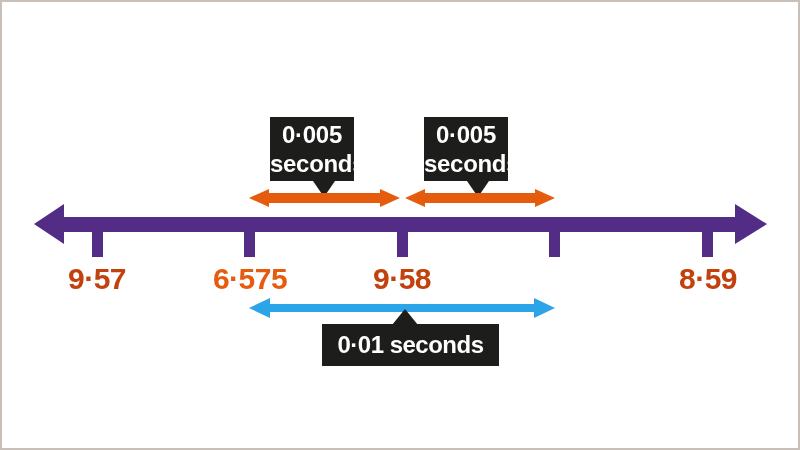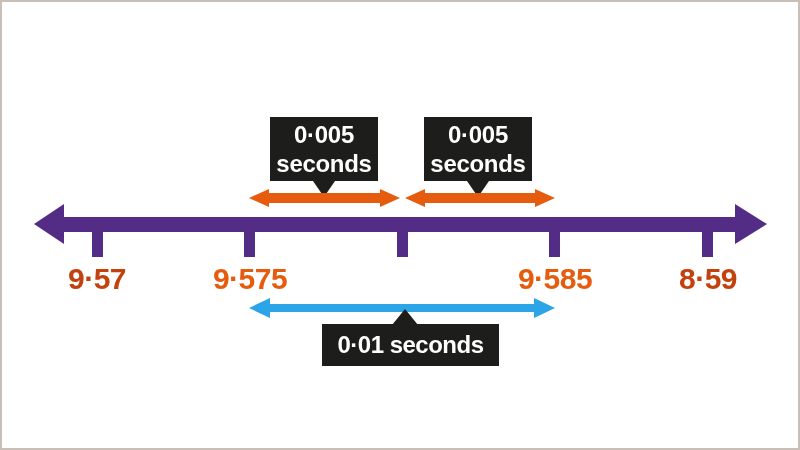--- a/index.html
+++ b/index.html
@@ -35,21 +35,21 @@
   
   .ba-shaft { position: absolute; left: 266px; top: 302px; width: 268px; height: 8px; background: #2ba4e8; }
   .ba-head { position: absolute; top: 296px; width: 0; height: 0; border-top: 10px solid transparent; border-bottom: 10px solid transparent; }
   .ba-head.left  { left: 247px; border-right: 21px solid #2ba4e8; }
   .ba-head.right { left: 532px; border-left: 21px solid #2ba4e8; }
   
   .callout {
     position: absolute; background: #1d1d1b; color: #ffffff; text-align: center;
     font-weight: bold;
   }
-  .callout.top { top: 115px; width: 108px; height: 64px; font-size: 24px; line-height: 29px; padding-top: 3px; letter-spacing: -0.3px; }
+  .callout.top { top: 115px; width: 84px; height: 64px; font-size: 24px; line-height: 29px; padding-top: 3px; letter-spacing: -0.3px; }
   .callout.bottom { left: 320px; top: 322px; width: 177px; height: 42px; font-size: 24px; line-height: 42px; letter-spacing: -0.5px; white-space: nowrap; }
   .pointer-down {
     position: absolute; top: 179px; width: 0; height: 0;
     border-left: 11px solid transparent; border-right: 11px solid transparent;
     border-top: 16px solid #1d1d1b;
   }
   .pointer-up {
     position: absolute; left: 390px; top: 307px; width: 0; height: 0;
     border-left: 13px solid transparent; border-right: 13px solid transparent;
     border-bottom: 16px solid #1d1d1b;
@@ -89,22 +89,22 @@
     <div class="nl-shaft"></div>
     <div class="nl-head-right"></div>
     <div class="tick" style="left:90px;"></div>
     <div class="tick" style="left:242px;"></div>
     <div class="tick" style="left:395px;"></div>
     <div class="tick" style="left:547px;"></div>
     <div class="tick" style="left:700px;"></div>
   </div>
 
   <div class="tick-label tick-purple" style="left:95px;">9·57</div>
-  <div class="tick-label tick-orange" style="left:248px;">9·575</div>
-  <div class="tick-label tick-orange" style="left:553px;">9·585</div>
+  <div class="tick-label tick-orange" style="left:248px;">6·575</div>
+  <div class="tick-label tick-purple" style="left:400px;">9·58</div>
   <div class="tick-label tick-purple" style="left:706px;">8·59</div>
 
   <div>
     <div class="ba-head left"></div>
     <div class="ba-shaft"></div>
     <div class="ba-head right"></div>
   </div>
 
   <div class="pointer-up"></div>
   <div class="callout bottom">

